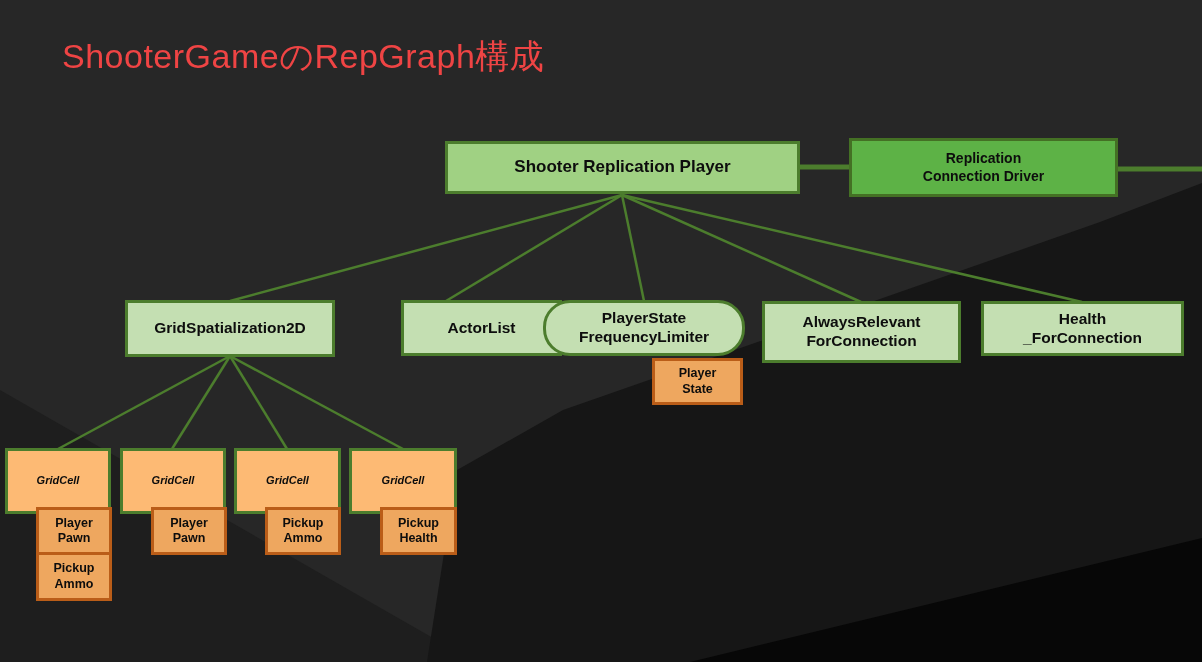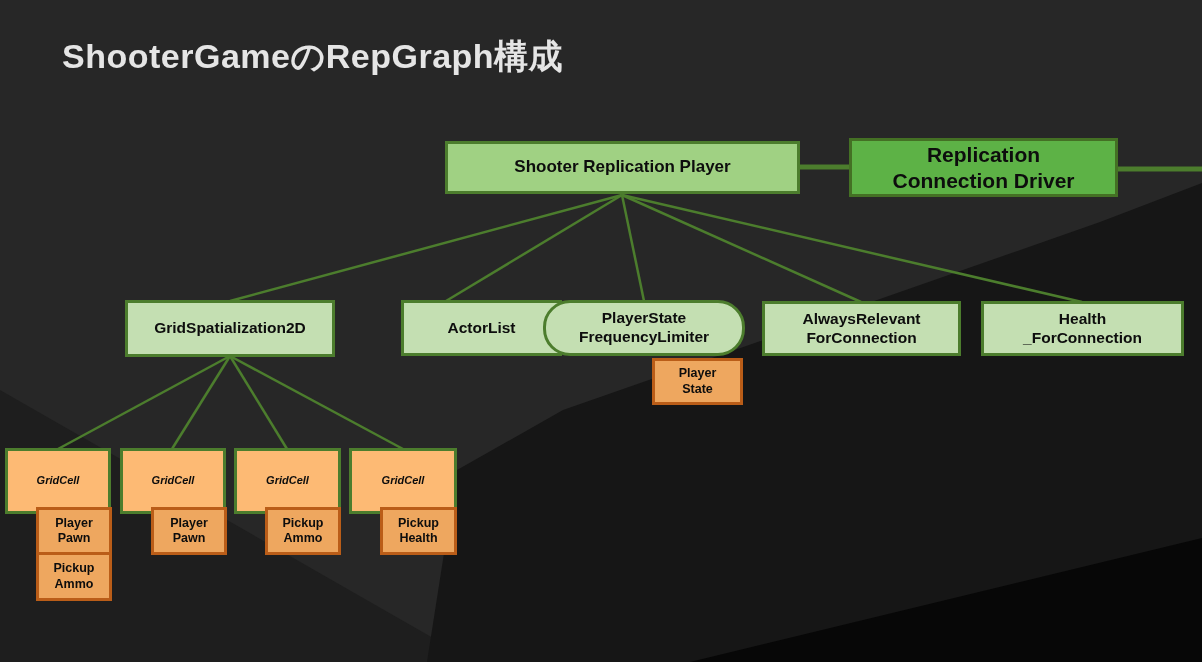--- a/index.html
+++ b/index.html
@@ -6,43 +6,43 @@
   .stage{
     position:relative;
     width:1202px;height:662px;
     background:#272727;
     overflow:hidden;
     font-family:"Liberation Sans", sans-serif;
   }
   .bg-svg{position:absolute;left:0;top:0;z-index:0;}
   .page-title{
     position:absolute;left:62px;top:34px;z-index:3;
-    color:#e5e5e5;font-size:34px;font-weight:700;letter-spacing:0.5px;
+    color:#ef4444;font-size:34px;font-weight:400;letter-spacing:0.5px;
     white-space:nowrap;
   }
   .node{
     position:absolute;z-index:2;
     display:flex;align-items:center;justify-content:center;
     text-align:center;font-weight:700;color:#0d0d0d;
     box-sizing:border-box;
   }
   .node .lbl{white-space:pre-line;line-height:1.22;}
   .green-light{background:#a0d183;border:3px solid #4c7d2d;font-size:17px;}
-  .green-dark{background:#5db246;border:3px solid #447024;font-size:21px;}
+  .green-dark{background:#5db246;border:3px solid #447024;font-size:14px;}
   .green-pale{background:#c4dfb2;border:3px solid #4c7d2d;font-size:15.5px;}
   .gridcell{background:#fdba74;border:3px solid #4c7d2d;font-size:11px;font-style:italic;}
   .orange{background:#eea75f;border:3px solid #ba5d18;font-size:12.5px;z-index:4;}
 
   
   .n-srg {left:445px;top:141px;width:355px;height:53px;}
   .n-rcd {left:849px;top:138px;width:269px;height:59px;}
   .n-grid{left:125px;top:300px;width:210px;height:57px;text-align:right;}
   .n-al  {left:365px;top:300px;width:161px;height:56px;margin-left:36px;}
   .n-psfl{left:543px;top:300px;width:202px;height:56px;border-radius:27px;}
-  .n-arfc{left:762px;top:301px;width:199px;height:55px;}
+  .n-arfc{left:762px;top:301px;width:199px;height:62px;}
   .n-tofc{left:981px;top:301px;width:203px;height:55px;}
   .n-wi  {left:433px;top:358px;width:93px;height:48px;}
   .n-ps  {left:652px;top:358px;width:91px;height:47px;}
   .n-gc1 {left:5px;  top:448px;width:106px;height:66px;}
   .n-gc2 {left:120px;top:448px;width:106px;height:66px;}
   .n-gc3 {left:234px;top:448px;width:107px;height:66px;}
   .n-gc4 {left:349px;top:448px;width:108px;height:66px;}
   .n-pp1 {left:36px; top:507px;width:76px;height:48px;}
   .n-pa1 {left:36px; top:552px;width:76px;height:49px;}
   .n-pp2 {left:151px;top:507px;width:76px;height:48px;}

